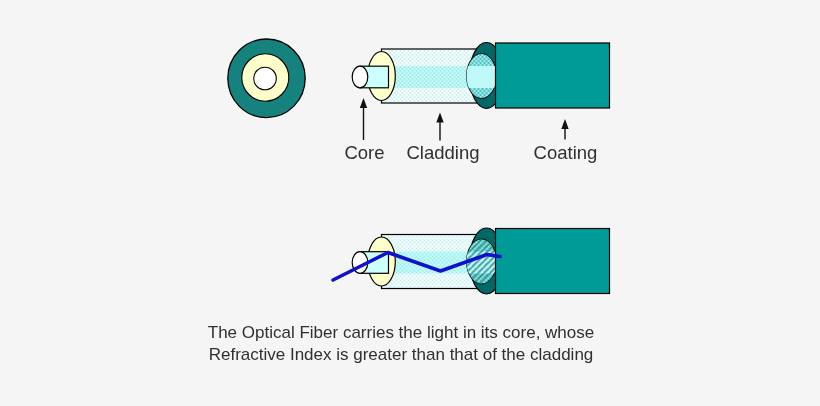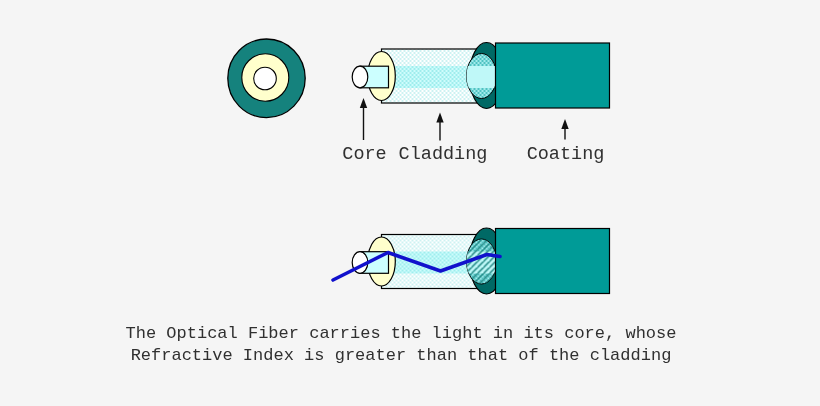--- a/index.html
+++ b/index.html
@@ -5,21 +5,21 @@
   :root{
     --background:#f5f5f5; --coating-body:#009b97; --coating-end:#006965;
     --cross-ring:#15827d; --cladding-face:#ffffcc; --core-fill:#ccffff;
     --core-white:#ffffff; --light-ray:#1111cc; --outline:#000000; --text:#303030;
   }
   html,body{margin:0;padding:0;}
   body{
     width:820px;height:406px;background:var(--background);
     font-family:"Liberation Sans", sans-serif;overflow:hidden;
   }
-  .stage{position:relative;width:820px;height:308px;font-family:Liberation Mono, monospace;}
+  .stage{position:relative;width:820px;height:308px;}
   svg{display:block;}
   text{fill:var(--text);}
   .label{font-size:18.5px;}
   .caption{font-size:17px;}
 </style>
 </head>
 <body>
 
 <div class="stage">
 <svg width="820" height="406" viewBox="0 0 820 406">

